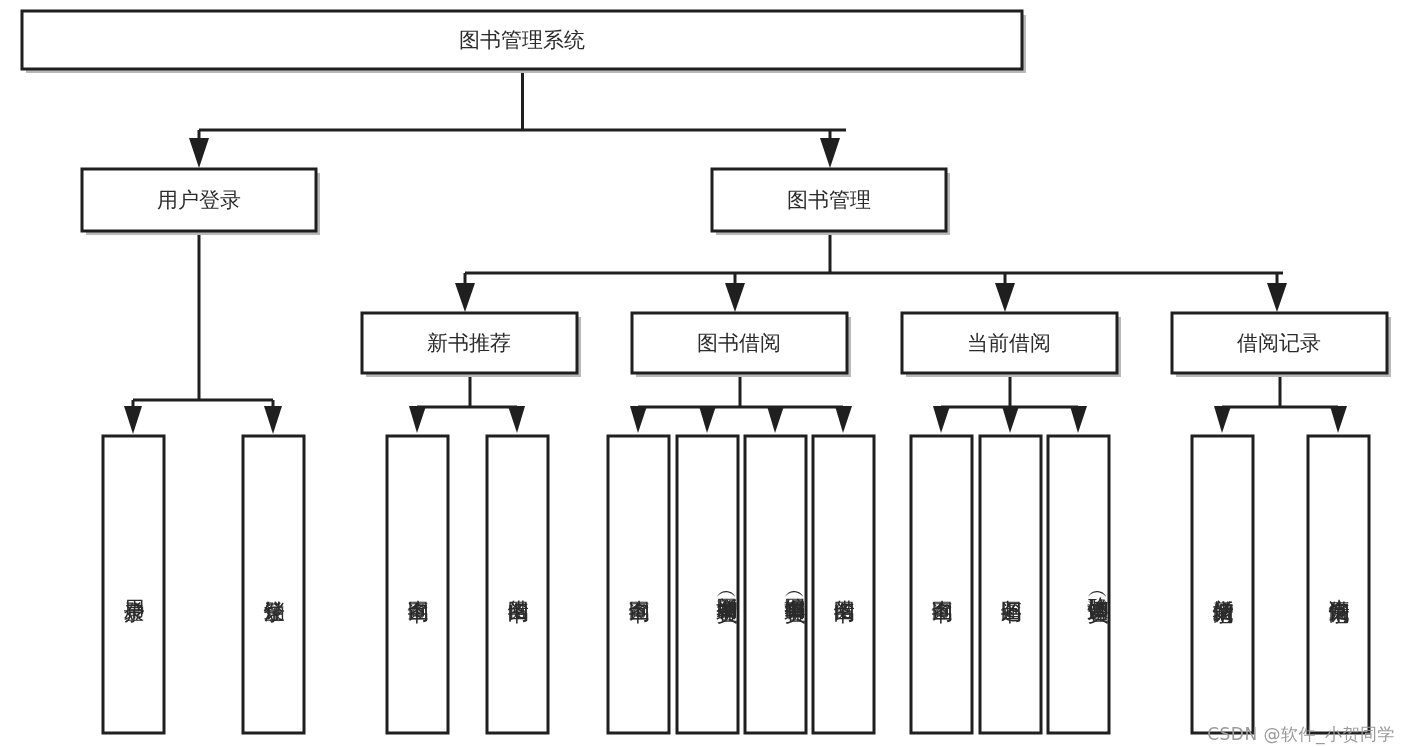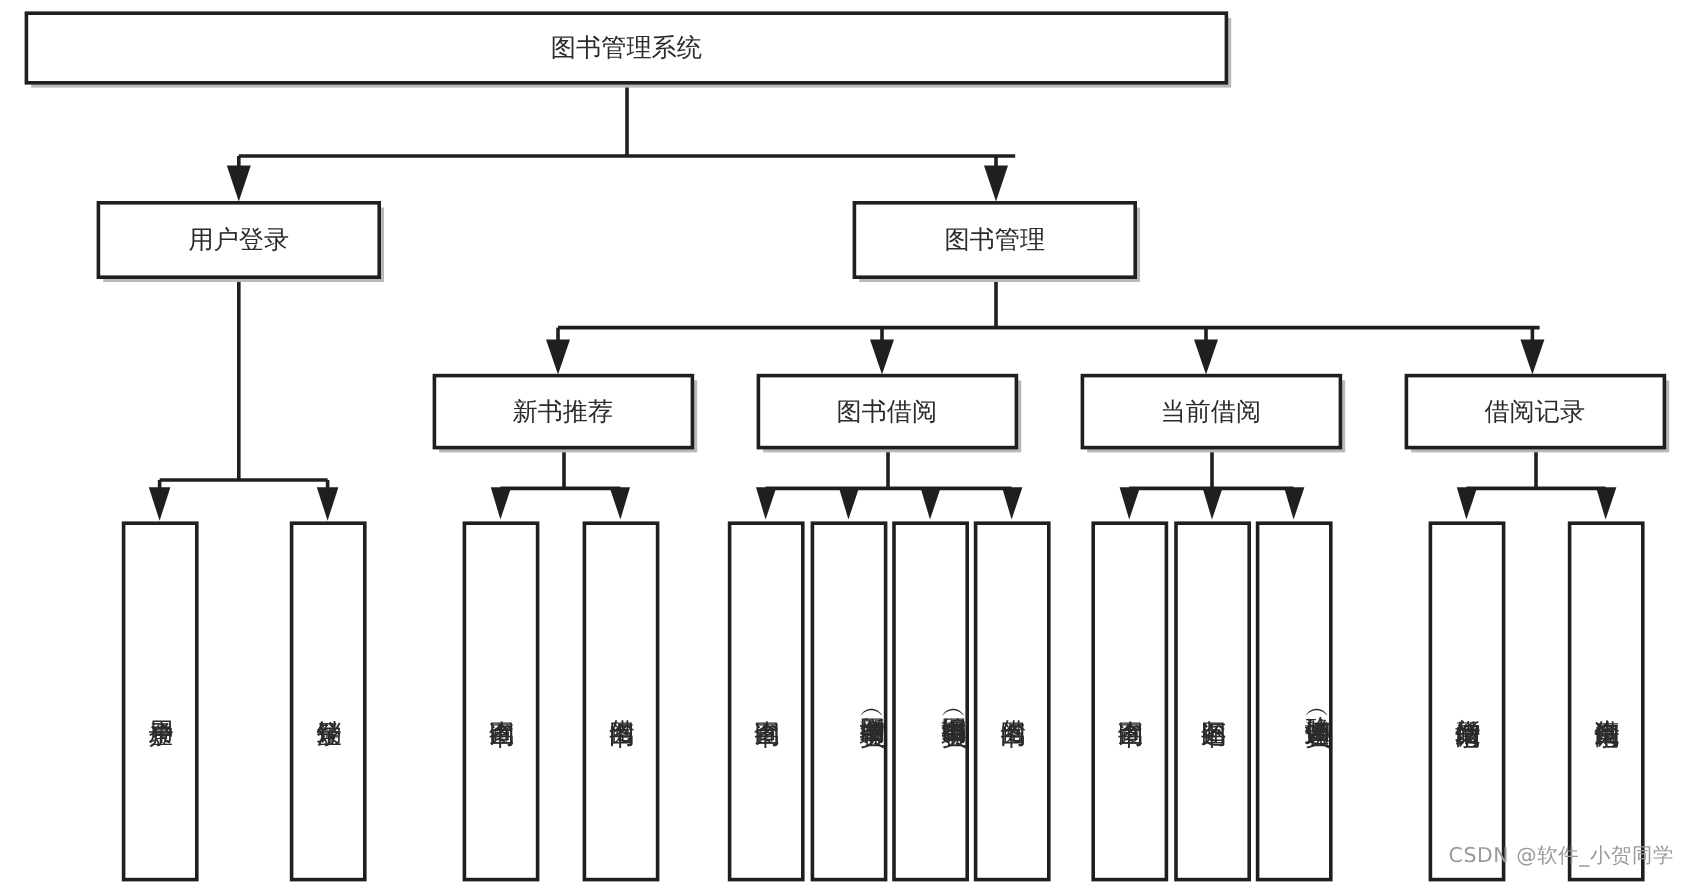--- a/index.html
+++ b/index.html
@@ -63,21 +63,21 @@
     font-size: 21px;
     line-height: 1.12;
     color: #2b2b2b;
     letter-spacing: 1px;
     pointer-events: none;
     white-space: nowrap;
   }
   .watermark {
     position: absolute;
     right: 10px;
-    bottom: 23px;
+    bottom: 1px;
     font-family: "DejaVu Sans", "Liberation Sans", sans-serif;
     font-size: 17px;
     color: #9a9a9a;
     letter-spacing: 0.5px;
     user-select: none;
   }
 </style>
 </head>
 <body>
 

